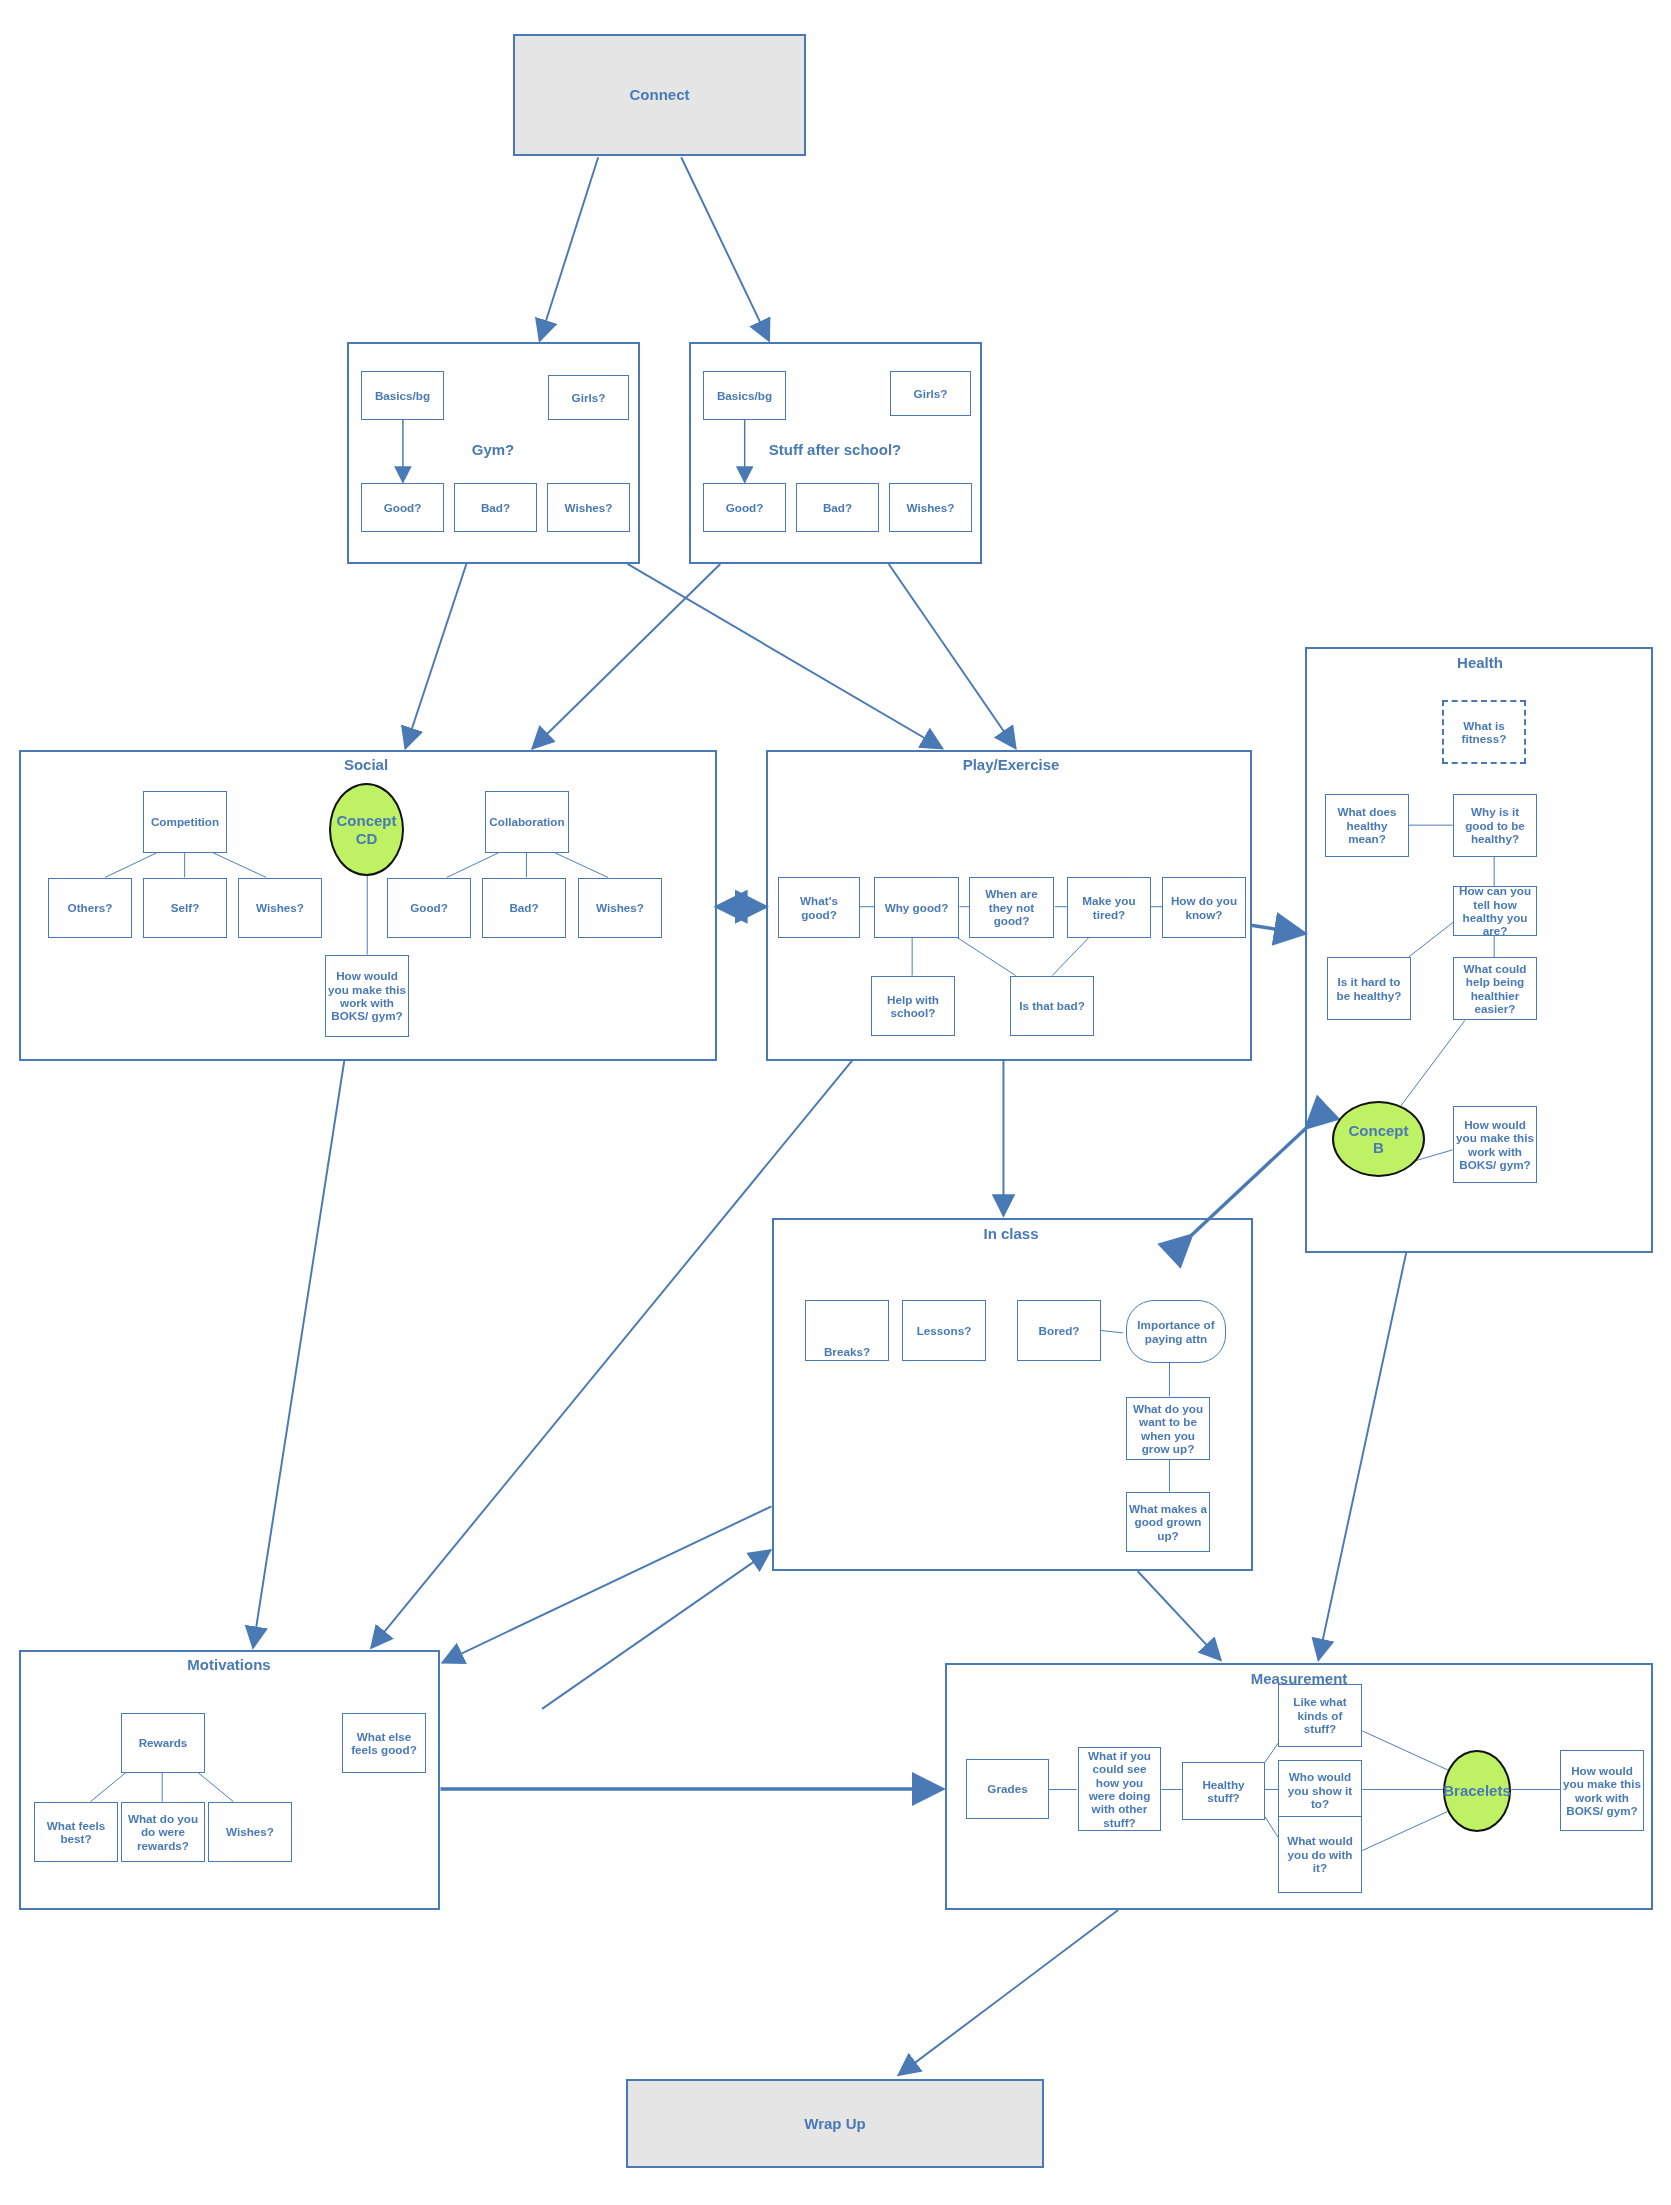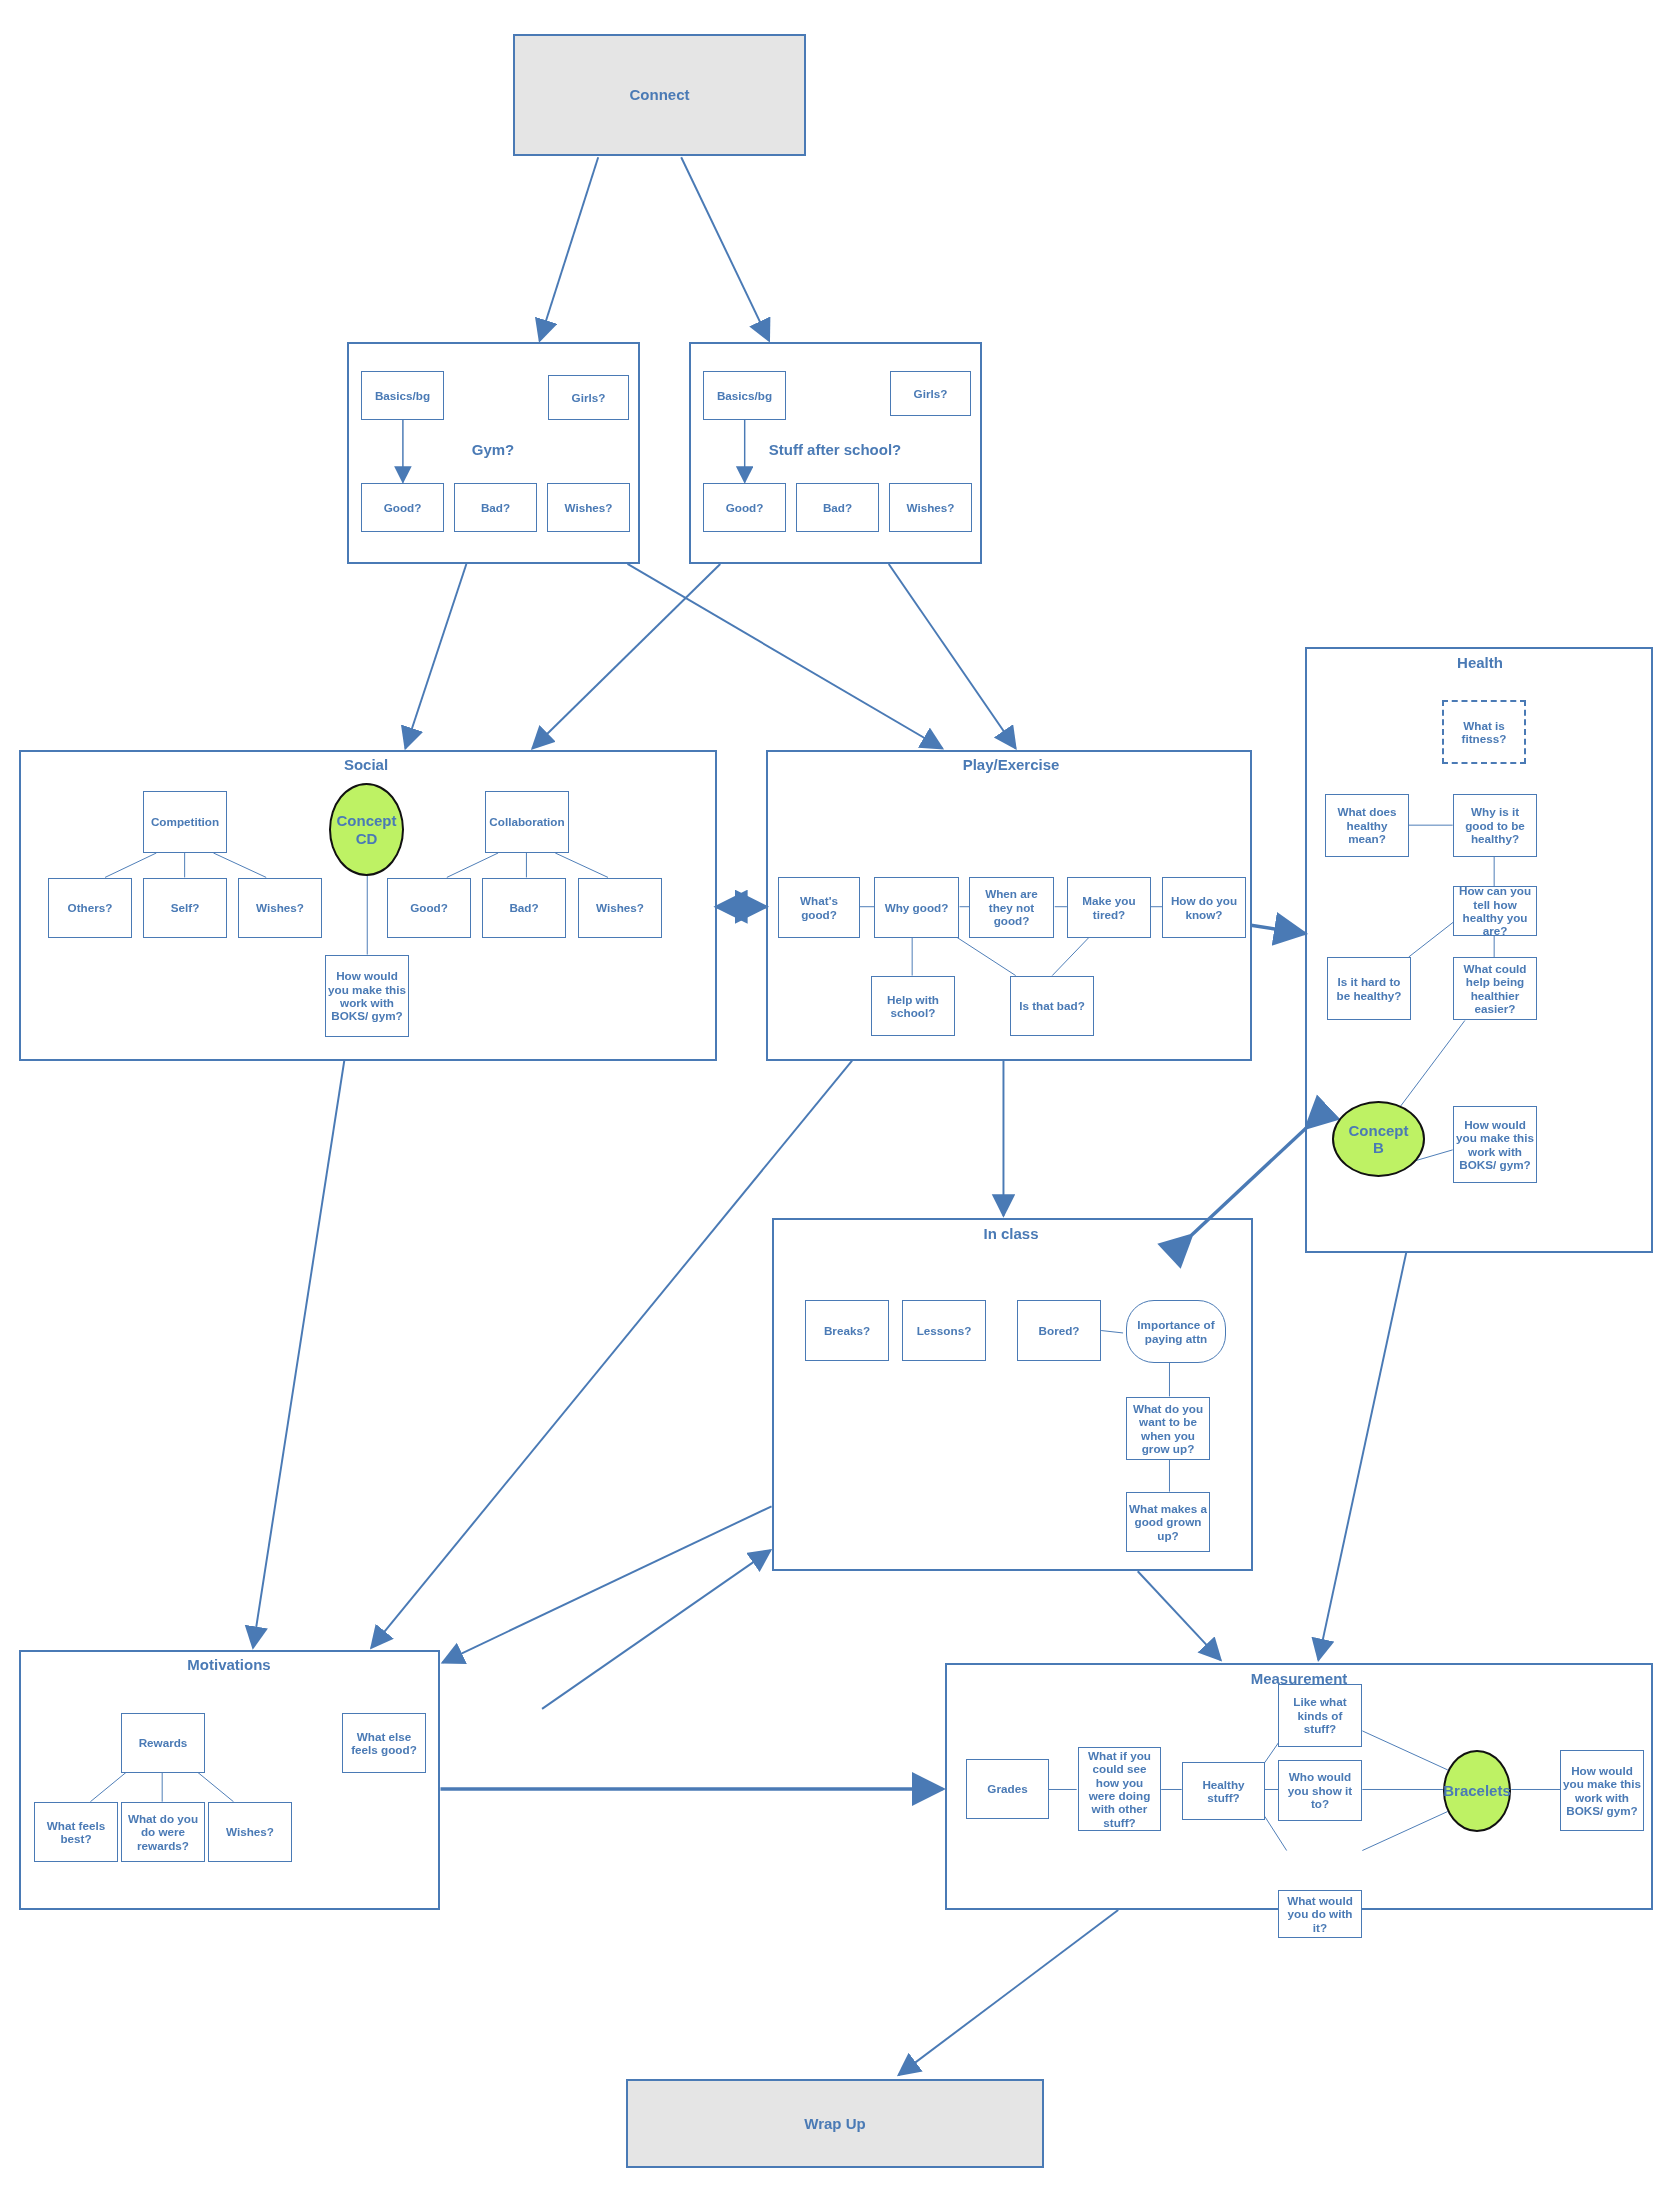--- a/index.html
+++ b/index.html
@@ -257,21 +257,21 @@
   </div>
   <div class="node qbox" style="left:1453px;top:1106px;width:84px;height:77px;">
     <span>How would you make this work with BOKS/ gym?</span>
   </div>
 
   <div class="node group" style="left:772px;top:1218px;width:481px;height:353px;">
   </div>
   <div class="node" style="left:894px;top:1223px;width:234px;height:22px;font-size:15px;">
     <span>In class</span>
   </div>
-  <div class="node qbox" style="left:805px;top:1300px;width:84px;height:61px;">
+  <div class="node qbox" style="left:805px;top:1300px;width:84px;height:61px;align-items:flex-end;">
     <span>Breaks?</span>
   </div>
   <div class="node qbox" style="left:902px;top:1300px;width:84px;height:61px;">
     <span>Lessons?</span>
   </div>
   <div class="node qbox" style="left:1017px;top:1300px;width:84px;height:61px;">
     <span>Bored?</span>
   </div>
   <div class="node qbox" style="left:1126px;top:1300px;width:100px;height:63px;border-radius:28px;">
     <span>Importance of paying attn</span>
@@ -317,21 +317,21 @@
   </div>
   <div class="node qbox" style="left:1182px;top:1762px;width:83px;height:58px;">
     <span>Healthy stuff?</span>
   </div>
   <div class="node qbox" style="left:1278px;top:1684px;width:84px;height:63px;">
     <span>Like what kinds of stuff?</span>
   </div>
   <div class="node qbox" style="left:1278px;top:1760px;width:84px;height:61px;">
     <span>Who would you show it to?</span>
   </div>
-  <div class="node qbox" style="left:1278px;top:1890px;width:84px;height:48px;">
+  <div class="node qbox" style="left:1278px;top:1816px;width:84px;height:77px;">
     <span>What would you do with it?</span>
   </div>
   <div class="node concept" style="left:1443px;top:1750px;width:68px;height:82px;">
     <span>Bracelets</span>
   </div>
   <div class="node qbox" style="left:1560px;top:1750px;width:84px;height:81px;">
     <span>How would you make this work with BOKS/ gym?</span>
   </div>
 
   <div class="node bigbox" style="left:626px;top:2079px;width:418px;height:89px;">

